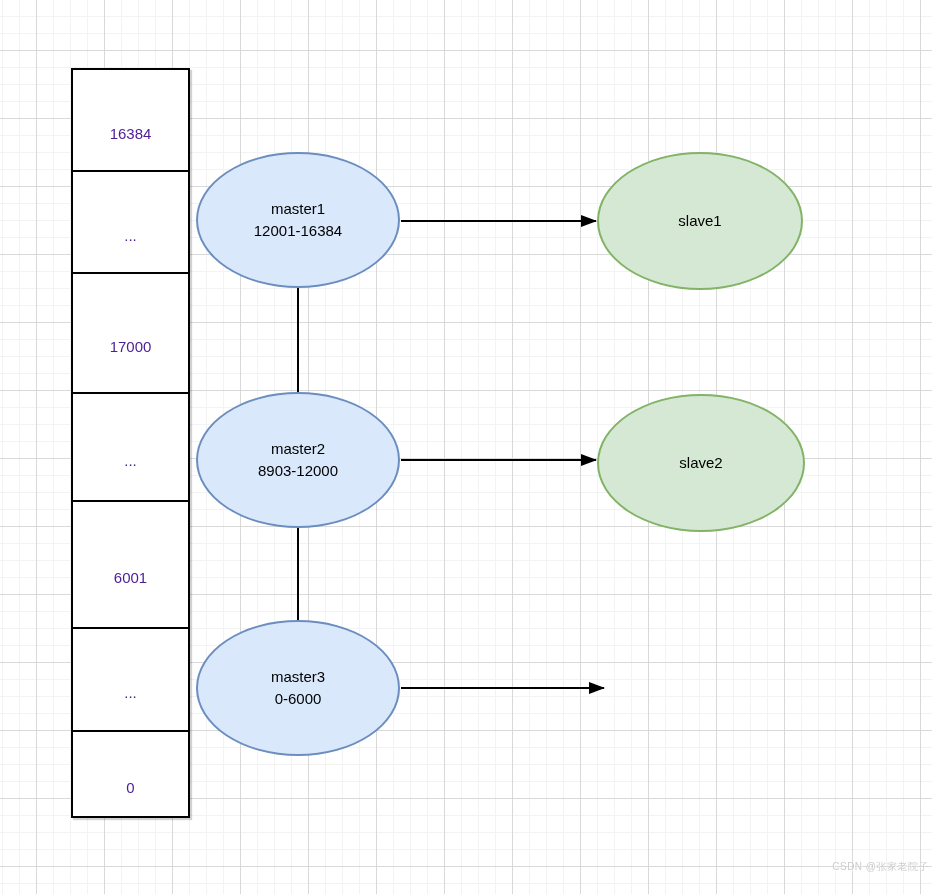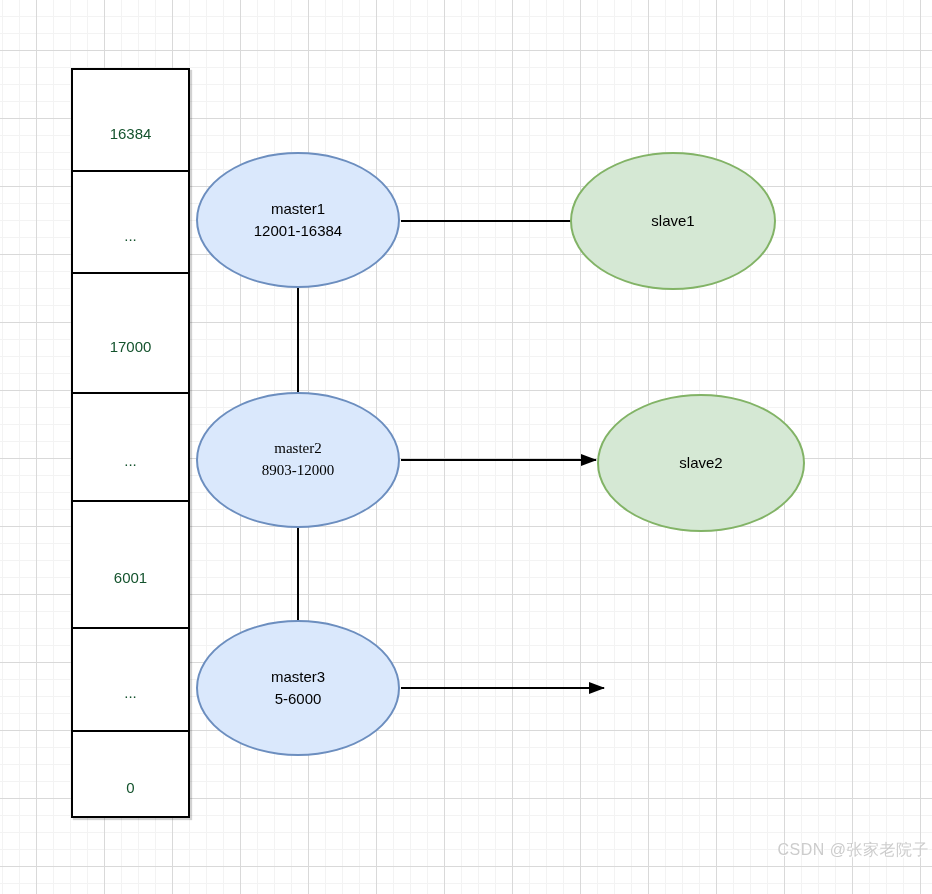--- a/index.html
+++ b/index.html
@@ -37,21 +37,21 @@
     flex-direction: column;
   }
   .slot-cell {
     display: flex;
     align-items: center;
     justify-content: center;
     padding-top: 26px;
     box-sizing: border-box;
     border-bottom: 2px solid #000000;
     font-size: 15px;
-    color: #14532d;
+    color: #4c1d95;
   }
   .slot-cell:last-child { border-bottom: none; }
 
   
   .node {
     position: absolute;
     border-radius: 50%;
     display: flex;
     align-items: center;
     justify-content: center;
@@ -80,22 +80,22 @@
   }
   .connectors line {
     stroke: var(--line, #000000);
     stroke-width: 2;
   }
 
   
   .watermark {
     position: absolute;
     right: 3px;
-    top: 840px;
-    font-size: 16px;
+    top: 860px;
+    font-size: 10px;
     color: #cccccc;
     text-shadow: 1px 1px 0 #ffffff;
     letter-spacing: 0.5px;
     white-space: nowrap;
   }
 </style>
 </head>
 <body>
 
 <div class="canvas">
@@ -137,35 +137,35 @@
     <line x1="401" y1="688" x2="604" y2="688" marker-end="url(#arrowhead)"></line>
   </svg>
 
   <div class="node master" style="left:196px; top:152px; width:204px; height:136px;">
     <div>
       <div>master1</div>
       <div>12001-16384</div>
     </div>
   </div>
 
-  <div class="node master" style="left:196px; top:392px; width:204px; height:136px;font-family:Liberation Serif, serif;">
+  <div class="node master" style="left:196px; top:392px; width:204px; height:136px;">
     <div>
       <div>master2</div>
       <div>8903-12000</div>
     </div>
   </div>
 
   <div class="node master" style="left:196px; top:620px; width:204px; height:136px;">
     <div>
       <div>master3</div>
-      <div>5-6000</div>
+      <div>0-6000</div>
     </div>
   </div>
 
-  <div class="node slave" style="left:570px; top:152px; width:206px; height:138px;">
+  <div class="node slave" style="left:597px; top:152px; width:206px; height:138px;">
     <div>slave1</div>
   </div>
 
   <div class="node slave" style="left:597px; top:394px; width:208px; height:138px;">
     <div>slave2</div>
   </div>
 
 
   <div class="watermark">CSDN @张家老院子</div>
 

